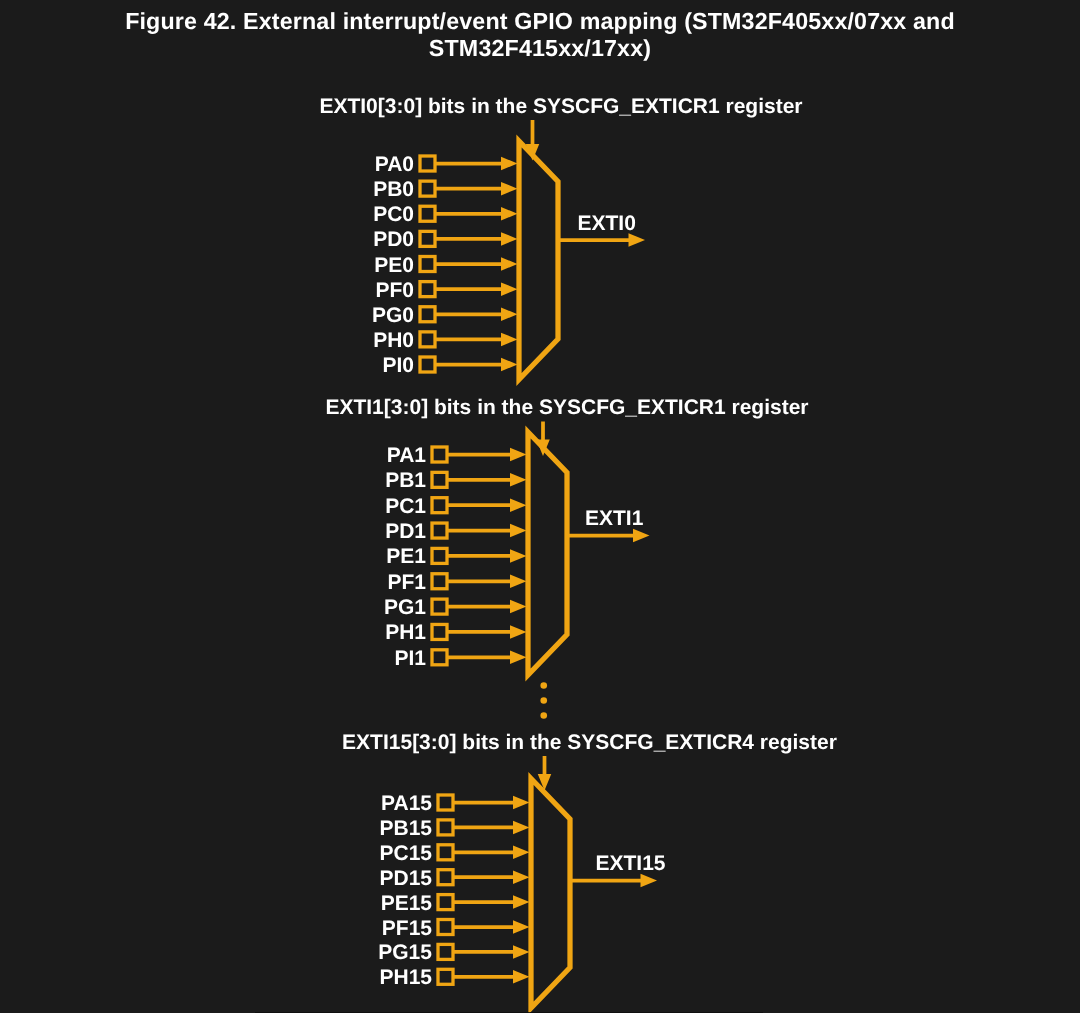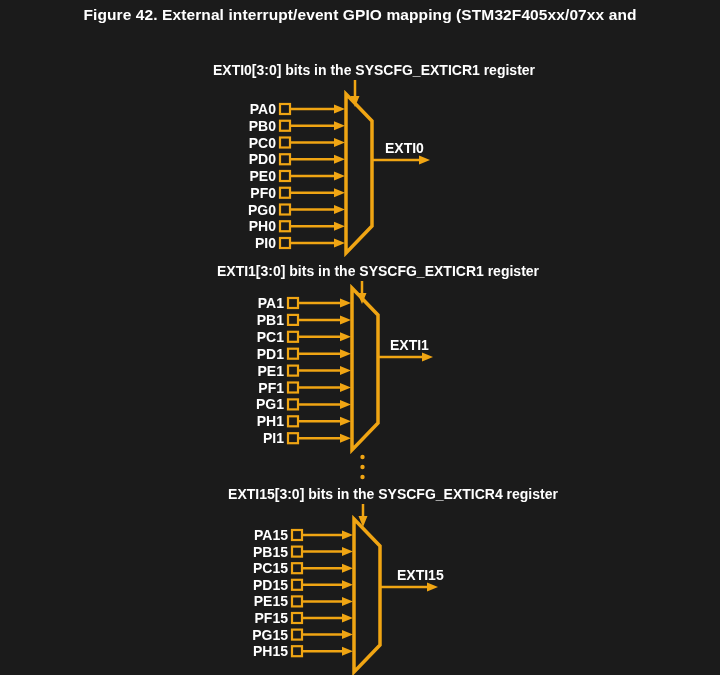--- a/index.html
+++ b/index.html
@@ -22,20 +22,21 @@
     font-weight:bold;
     font-size:14px;
   }
 </style>
 </head>
 <body>
 
 <div class="page" id="page" style="background: rgb(27, 27, 27); padding-left: 18px;">
   <div class="figure-title" style="color: rgb(255, 255, 255);">
     <div>Figure 42. External interrupt/event GPIO mapping (STM32F405xx/07xx and</div>
+    <div>STM32F415xx/17xx)</div>
   </div>
   <svg id="diagram" width="720" height="675" viewBox="0 0 720 675">
       <g>
         <text x="374" y="75" text-anchor="middle" fill="#ffffff">EXTI0[3:0] bits in the SYSCFG_EXTICR1 register</text>
         <line x1="355" y1="80" x2="355" y2="98" stroke="#f0a513" stroke-width="2.5"></line>
         <polygon points="355,107 350.5,96 359.5,96" fill="#f0a513"></polygon>
         <polygon points="346,94 372,121 372,226 346,253" fill="none" stroke="#f0a513" stroke-width="3.5" stroke-linejoin="miter"></polygon>
         <text x="276" y="114" text-anchor="end" fill="#ffffff">PA0</text>
         <rect x="280" y="104" width="10" height="10" fill="none" stroke="#f0a513" stroke-width="2.2"></rect>
         <line x1="290" y1="109" x2="336" y2="109" stroke="#f0a513" stroke-width="2.5"></line>

